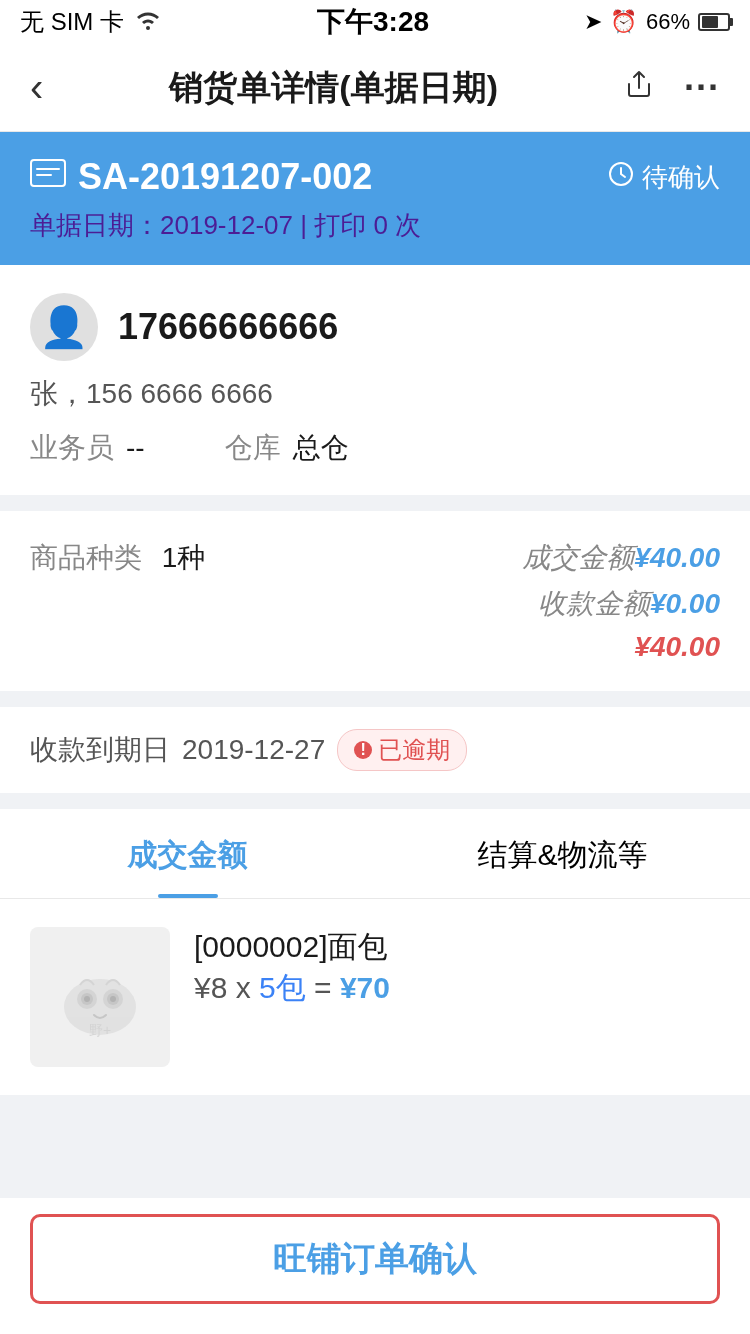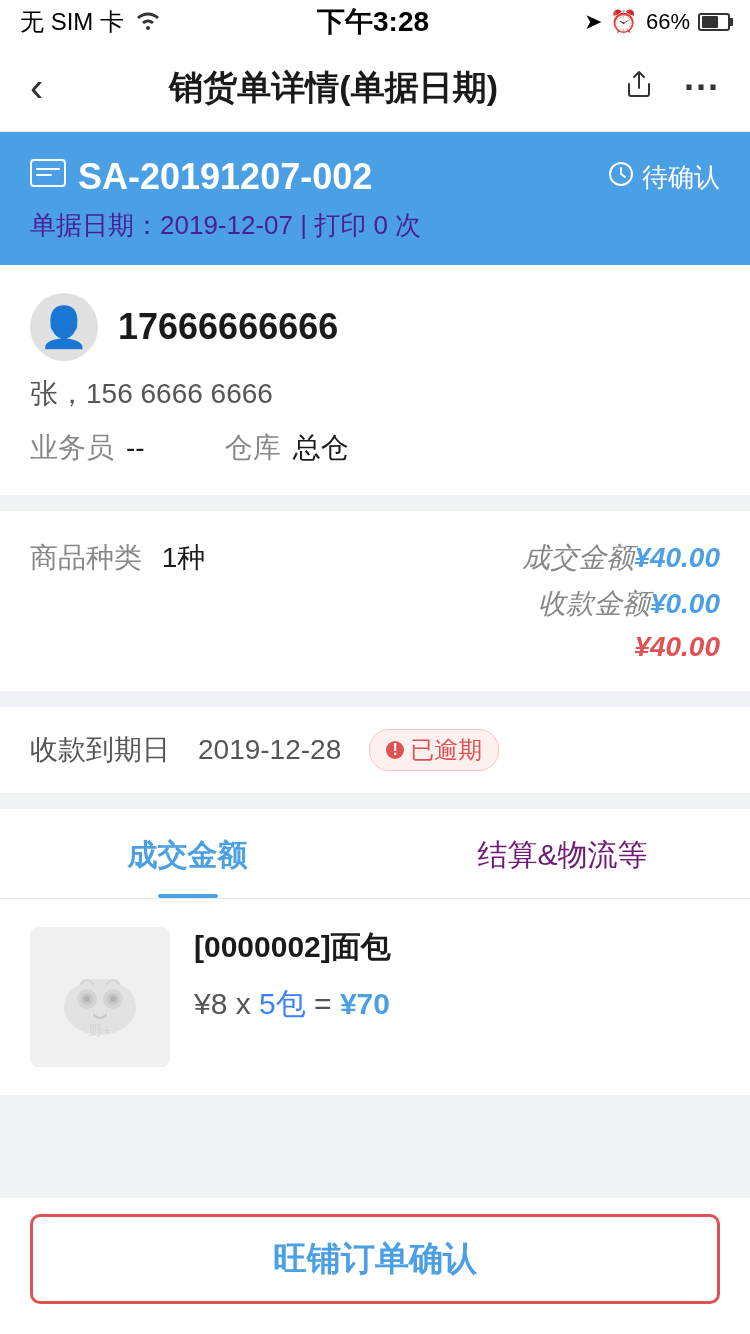--- a/index.html
+++ b/index.html
@@ -159,21 +159,21 @@
 
     
     .due-section {
       background: #fff;
       padding: 22px 30px;
       margin-bottom: 16px;
       font-size: 28px;
       color: #555;
       display: flex;
       align-items: center;
-      gap: 28px;
+      gap: 12px;
     }
     .overdue-badge {
       background: #fff0f0;
       color: #e05252;
       border: 1px solid #f5c6c6;
       border-radius: 20px;
       padding: 4px 16px;
       font-size: 24px;
       display: flex;
       align-items: center;
@@ -194,21 +194,21 @@
     }
     .tabs-header {
       display: flex;
       border-bottom: 1px solid #e8e8e8;
     }
     .tab-item {
       flex: 1;
       text-align: center;
       padding: 26px 0 22px;
       font-size: 30px;
-      color: #701a75;
+      color: #000000;
       position: relative;
       cursor: pointer;
     }
     .tab-item.active {
       color: #4b9fe5;
       font-weight: 600;
     }
     .tab-item.active::after {
       content: '';
       position: absolute;
@@ -234,21 +234,21 @@
       height: 140px;
       border-radius: 8px;
       background: #f0f0f0;
       flex-shrink: 0;
       display: flex;
       align-items: center;
       justify-content: center;
       overflow: hidden;
     }
     .product-info { flex: 1; }
-    .product-name { font-size: 30px; color: #1a1a1a; margin-bottom: 16px; font-weight: 700; }
+    .product-name { font-size: 30px; color: #1a1a1a; margin-bottom: 0; font-weight: 400; }
     .product-price { font-size: 30px; color: #555; }
     .price-highlight { color: #4b9fe5; font-weight: 700; }
     .price-qty { color: #3b82f6; }
 
     
     .bottom-area {
       background: #f0f2f5;
       flex: 1;
       min-height: 200px;
     }
@@ -379,21 +379,21 @@
       <span class="amount-blue">¥0.00</span>
     </div>
     <div class="summary-row">
       <span class="amount-red">¥40.00</span>
     </div>
   </div>
 </div>
 
 <div class="due-section">
   <span>收款到期日</span>
-  <span>2019-12-28</span>
+  <span>2019-12-27</span>
   <div class="overdue-badge">
     <div class="overdue-dot">!</div>
     <span>已逾期</span>
   </div>
 </div>
 
 <div class="tabs-section">
   <div class="tabs-header">
     <div class="tab-item active">
       <span>成交金额</span>

